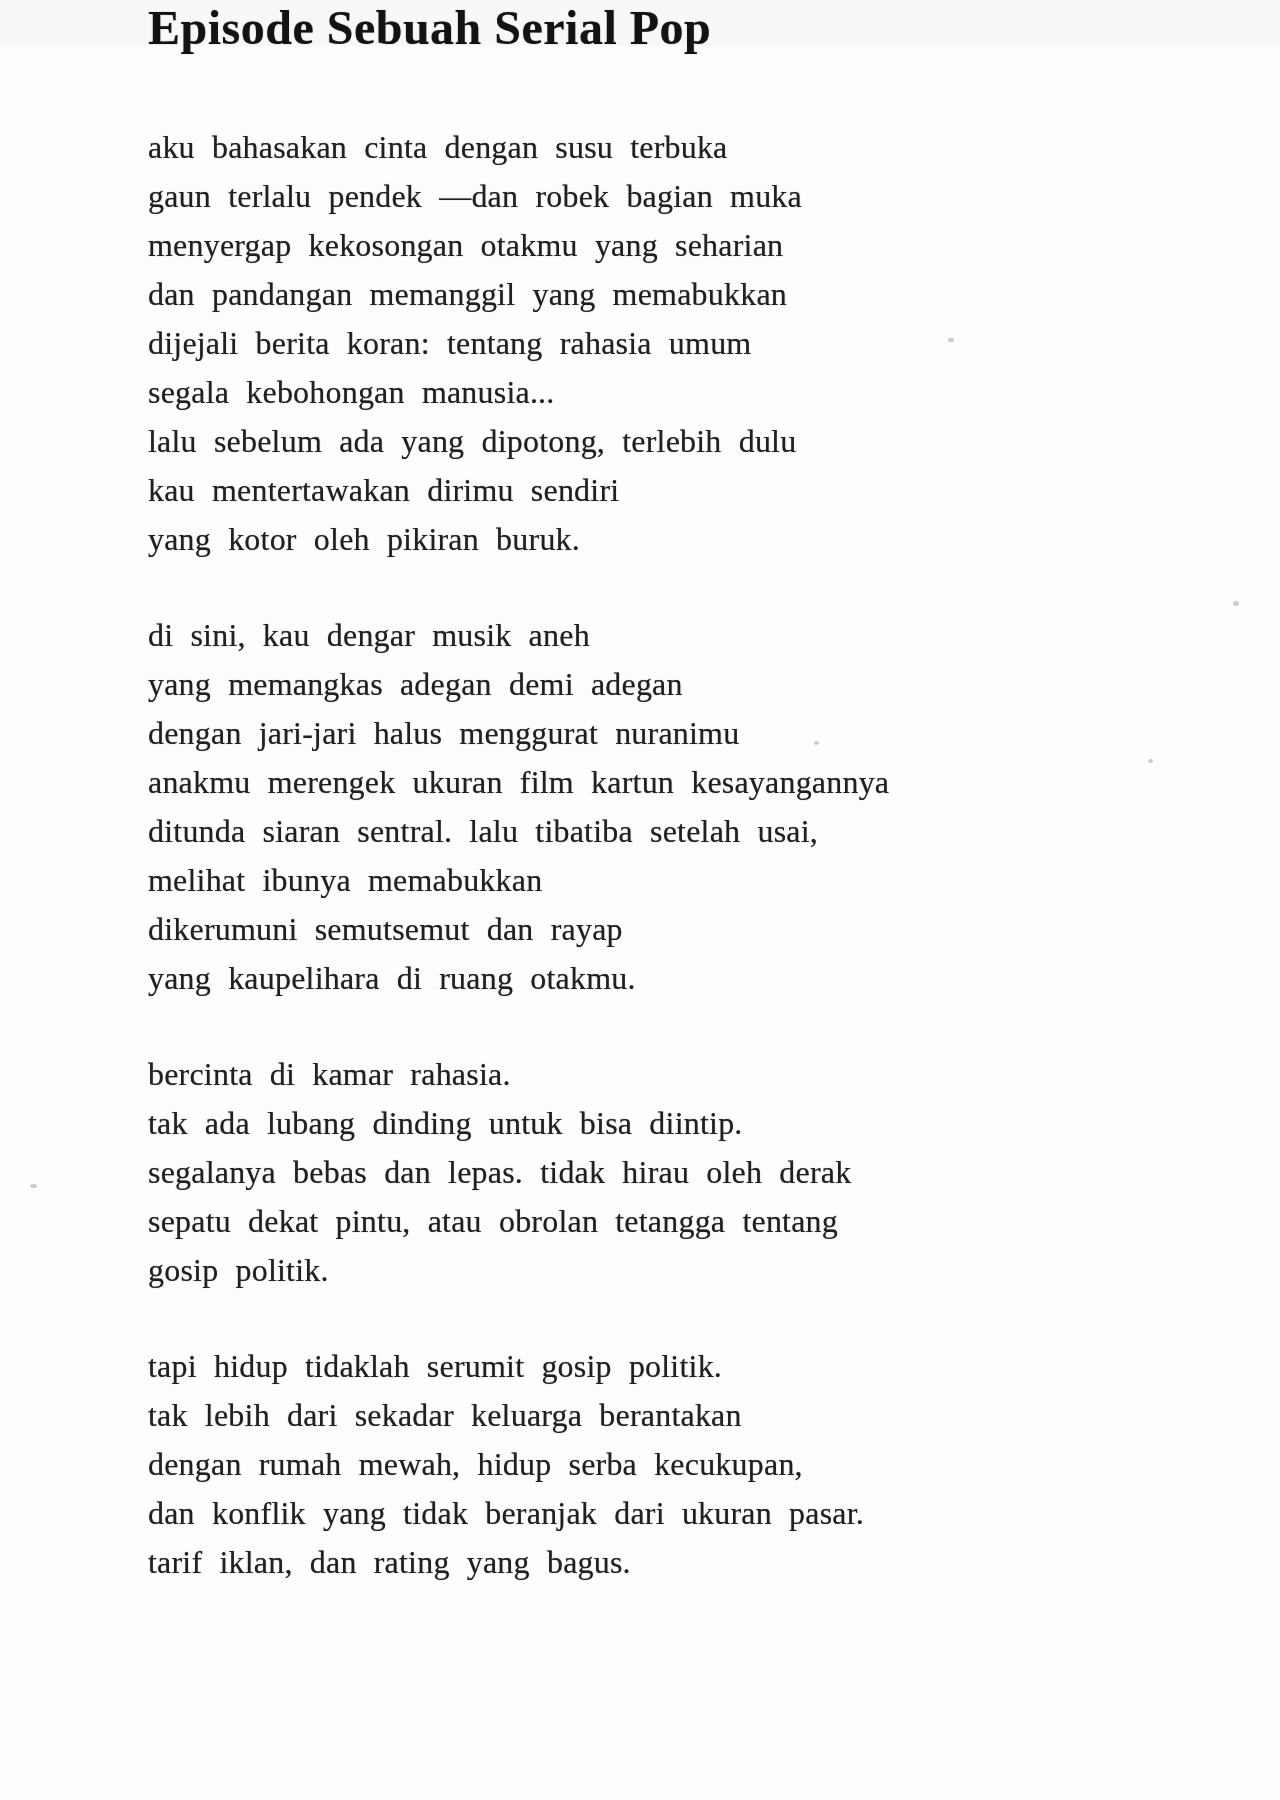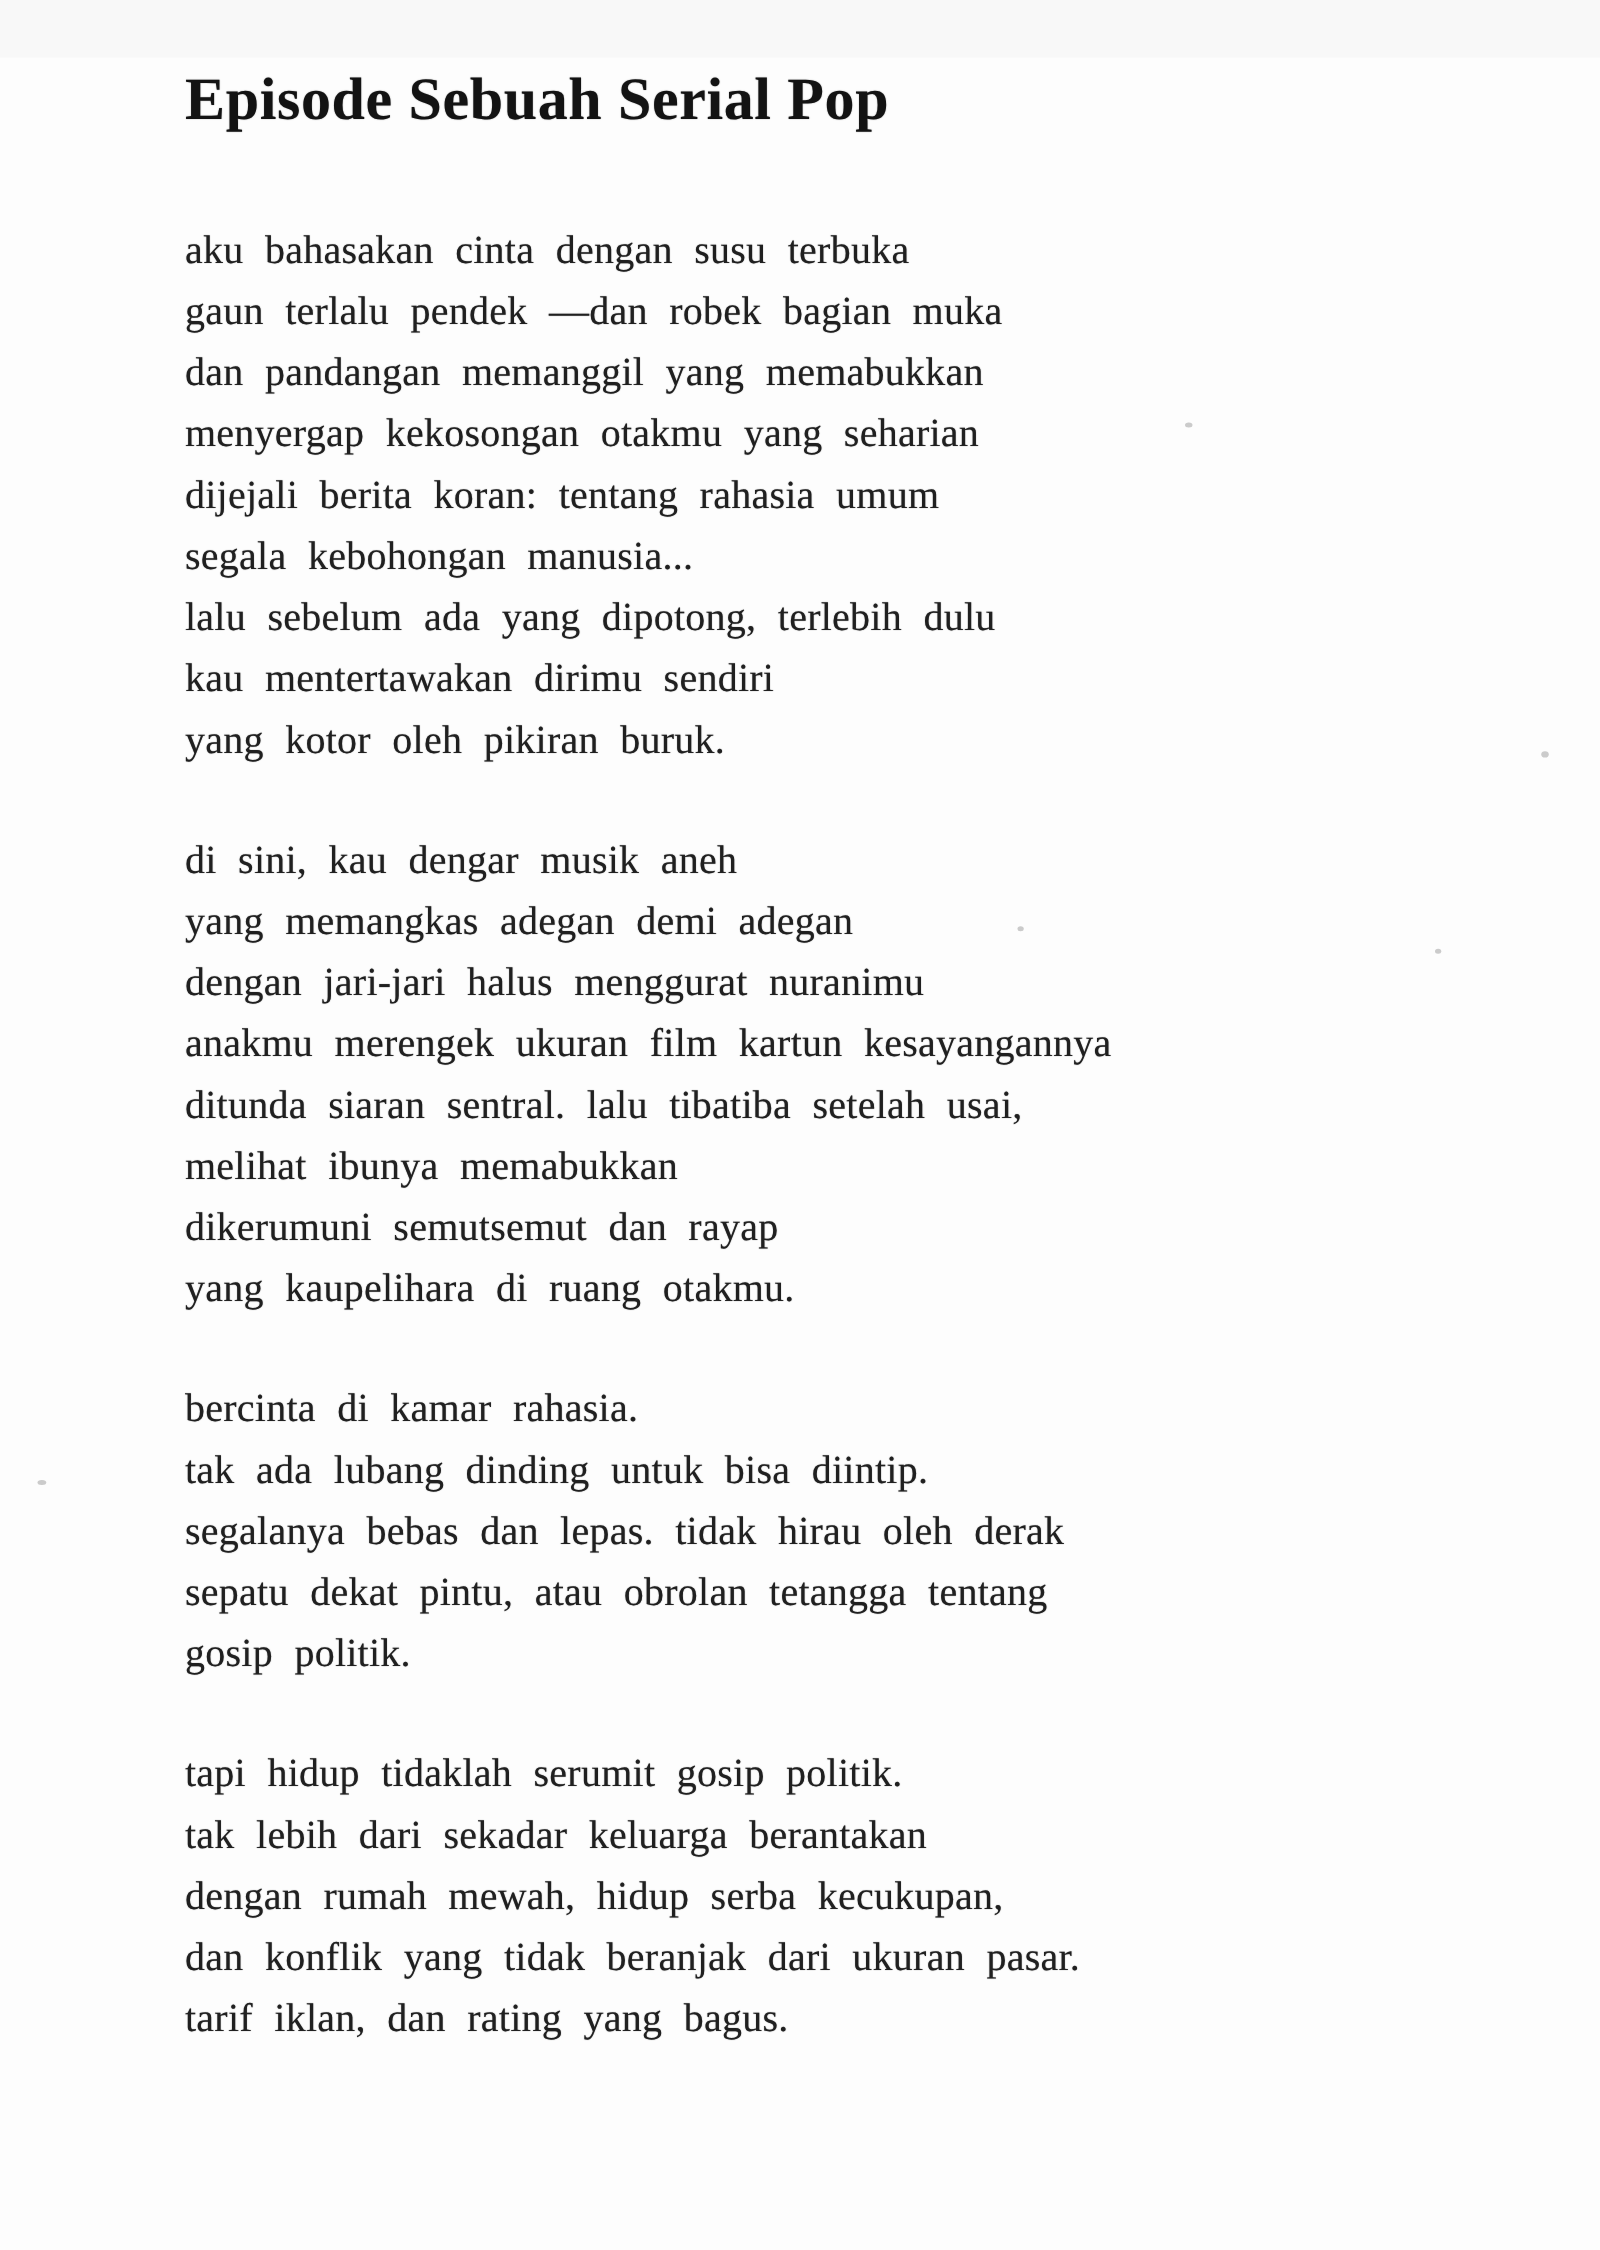--- a/index.html
+++ b/index.html
@@ -19,21 +19,20 @@
     position: absolute;
     top: 0; left: 0;
     width: 100%;
     height: 46px;
     background: #f8f8f8;
   }
   .content {
     position: absolute;
     left: 148px;
     top: 0;
-    padding-top: 52px;
     width: 1000px;
     filter: blur(0.3px);
   }
   .title {
     margin: 0 0 68px 0;
     font-size: 48px;
     line-height: 55px;
     font-weight: bold;
     letter-spacing: 0.5px;
     color: #131313;
@@ -69,22 +68,22 @@
 <body>
 
 <div class="top-band"></div>
 
 <div class="content">
   <h1 class="title">Episode Sebuah Serial Pop</h1>
 
   <div class="stanza">
     <p class="line">aku bahasakan cinta dengan susu terbuka</p>
     <p class="line">gaun terlalu pendek —dan robek bagian muka</p>
+    <p class="line">menyergap kekosongan otakmu yang seharian</p>
     <p class="line">dan pandangan memanggil yang memabukkan</p>
-    <p class="line">menyergap kekosongan otakmu yang seharian</p>
     <p class="line">dijejali berita koran: tentang rahasia umum</p>
     <p class="line">segala kebohongan manusia...</p>
     <p class="line">lalu sebelum ada yang dipotong, terlebih dulu</p>
     <p class="line">kau mentertawakan dirimu sendiri</p>
     <p class="line">yang kotor oleh pikiran buruk.</p>
   </div>
 
   <div class="stanza">
     <p class="line">di sini, kau dengar musik aneh</p>
     <p class="line">yang memangkas adegan demi adegan</p>

